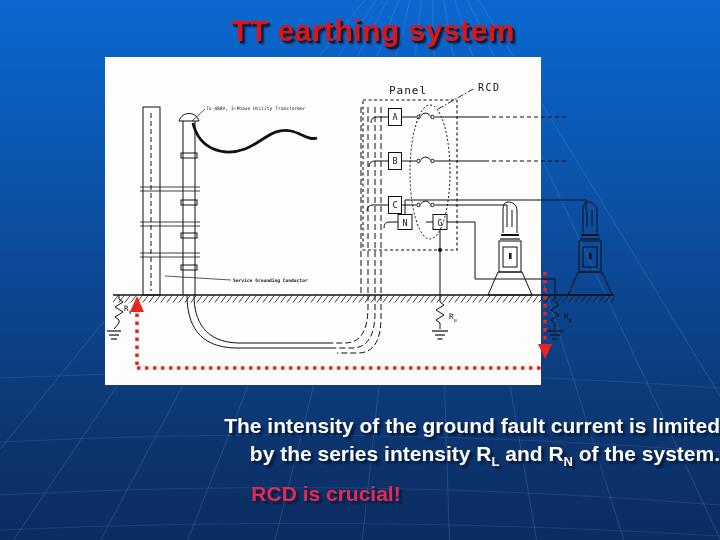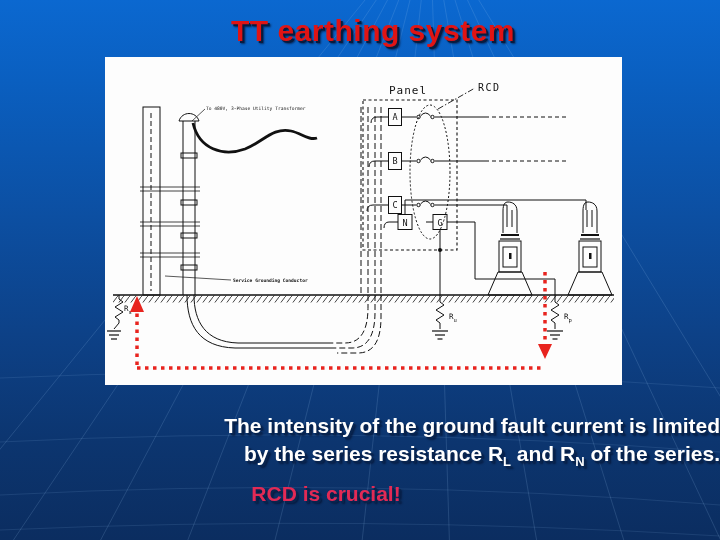--- a/index.html
+++ b/index.html
@@ -10,21 +10,21 @@
   }
   .bg-pattern{position:absolute;left:0;top:0;width:720px;height:540px;z-index:0;}
   .title{
     position:absolute;top:14px;left:0;width:720px;text-align:center;z-index:2;
     font-size:30px;font-weight:bold;color:var(--title-red,#e01414);
     text-shadow:2px 2px 0 #071c3f,3px 3px 2px rgba(0,0,20,.55);
     letter-spacing:.5px;
     margin-left:13px;
   }
   .diagram-panel{
-    position:absolute;left:105px;top:57px;width:517px;height:328px;
+    position:absolute;left:105px;top:57px;width:436px;height:328px;
     background:#fdfdfd;z-index:2;
   }
   .diagram-panel svg{display:block;width:517px;height:328px;}
   .caption{
     position:absolute;top:412px;left:0;width:720px;text-align:right;z-index:2;
     color:var(--caption-white,#ffffff);font-size:21px;font-weight:bold;line-height:1.32;
     text-shadow:2px 2px 0 #08244e,3px 3px 2px rgba(0,0,20,.5);
   }
   .caption sub{font-size:62%;}
   .rcd-note{
@@ -229,16 +229,16 @@
     <polygon points="32,239 25,255 39,255" stroke="none"></polygon>
     <line x1="32" y1="311" x2="440" y2="311" stroke-width="3.5" stroke-dasharray="3.5,4.5"></line>
     <line x1="440" y1="215" x2="440" y2="287" stroke-width="3.5" stroke-dasharray="3.5,4.5"></line>
     <polygon points="440,302 433,287 447,287" stroke="none"></polygon>
   </g>
 </svg>
 </div>
 
 <div class="caption">
   <div>The intensity of the ground fault current is limited</div>
-  <div><span>by the series resistance R</span><sub>L</sub><span> and R</span><sub>N</sub><span> of the series.</span></div>
+  <div><span>by the series intensity R</span><sub>L</sub><span> and R</span><sub>N</sub><span> of the system.</span></div>
 </div>
 
 <div class="rcd-note">RCD is crucial!</div>
 
 </body></html>

